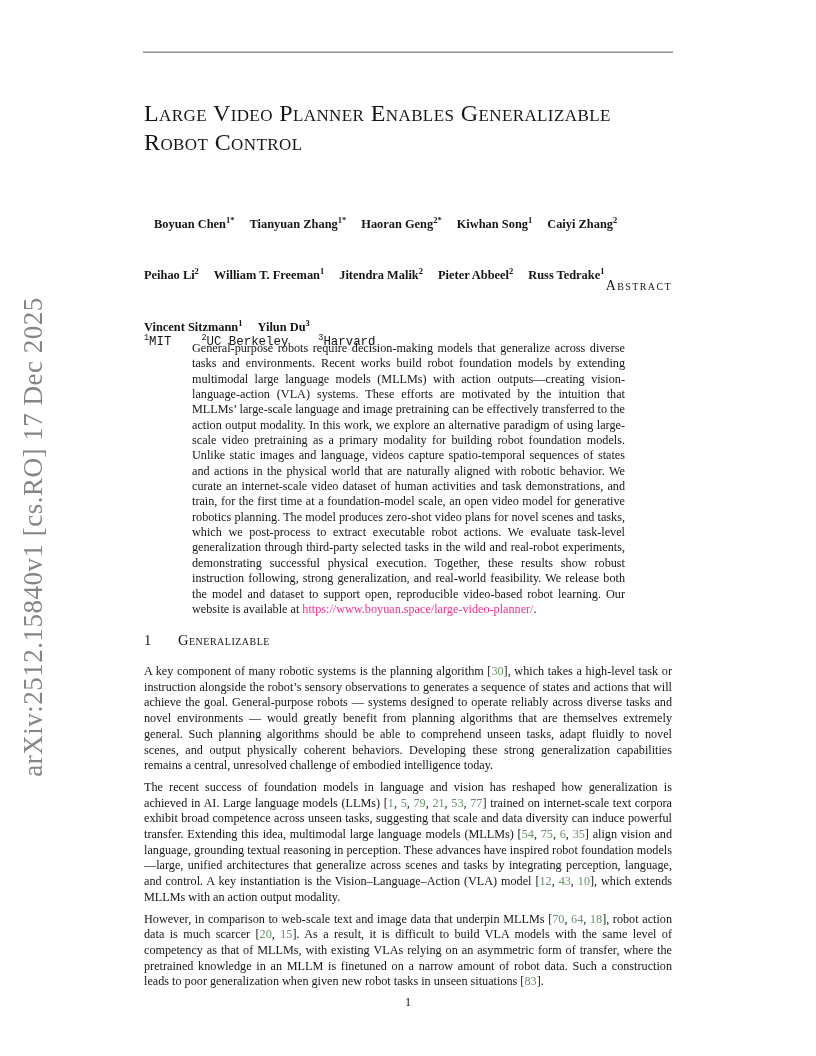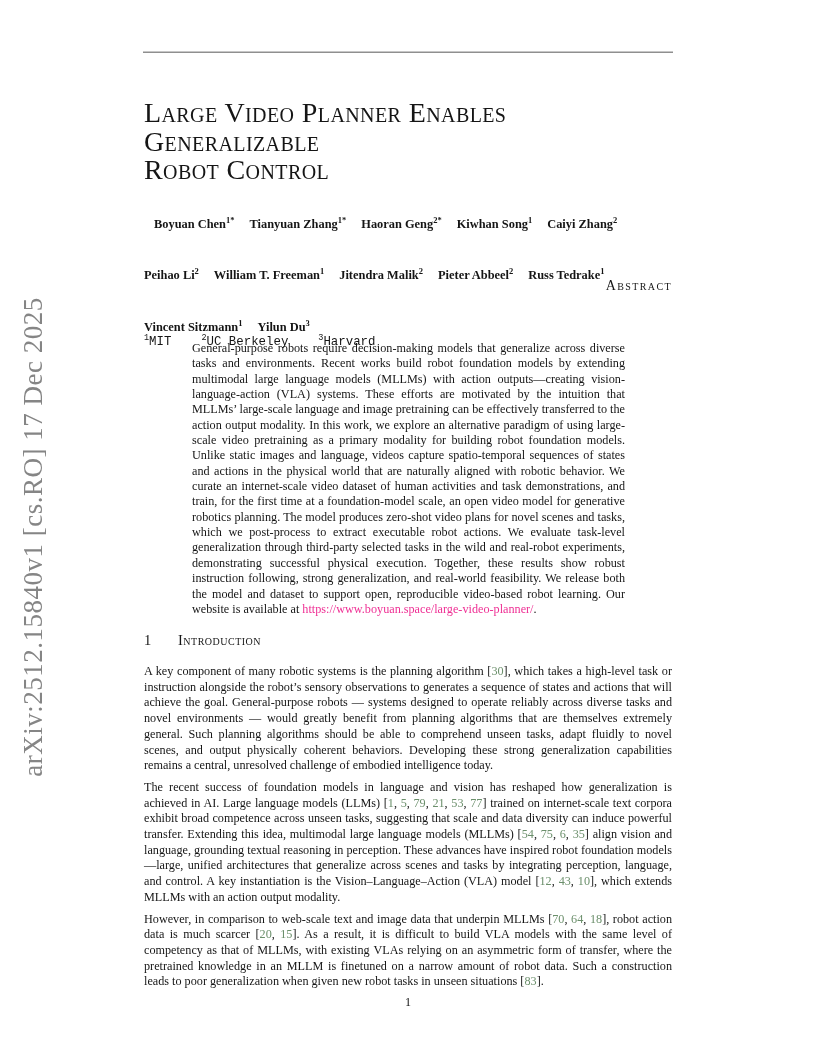--- a/index.html
+++ b/index.html
@@ -14,21 +14,21 @@
     position:absolute;left:33px;top:537px;
     transform:translate(-50%,-50%) rotate(-90deg);
     white-space:nowrap;font-size:27px;color:var(--watermark);letter-spacing:.5px;
   }
   .toprule{
     position:absolute;left:143px;top:51px;width:530px;height:1px;
     background:var(--rule);border-top:1.5px solid #c6c6c6;
   }
   .title{
     position:absolute;left:144px;top:99px;width:540px;
-    font-variant:small-caps;font-size:28px;line-height:28.5px;letter-spacing:.4px;
+    font-variant:small-caps;font-size:24px;line-height:28.5px;letter-spacing:.4px;
   }
   .authors{
     position:absolute;left:144px;top:181px;width:540px;
     font-size:12.4px;line-height:15.4px;font-weight:bold;
   }
   .author-row{white-space:nowrap;}
   .author-row.first{padding-left:10px;}
   .author{margin-right:15px;display:inline-block;margin-top:36px;}
   sup{font-size:8.5px;line-height:0;}
   .affils{font-weight:normal;font-family:Liberation Mono, monospace;}
@@ -72,21 +72,21 @@
       <div class="author-row"><span class="author">Vincent Sitzmann<sup>1</sup></span><span class="author">Yilun Du<sup>3</sup></span></div>
     </div>
   <div class="affils" id="affils"><span class="affil"><sup>1</sup>MIT</span><span class="affil"><sup>2</sup>UC Berkeley</span><span class="affil"><sup>3</sup>Harvard</span></div>
 </div>
 
 <div class="abs-head">Abstract</div>
 
 <div class="abs-body"><span>General-purpose robots require decision-making models that generalize across diverse tasks and environments. Recent works build robot foundation models by extending multimodal large language models (MLLMs) with action outputs—creating vision-language-action (VLA) systems. These efforts are motivated by the intuition that MLLMs’ large-scale language and image pretraining can be effectively transferred to the action output modality. In this work, we explore an alternative paradigm of using large-scale video pretraining as a primary modality for building robot foundation models. Unlike static images and language, videos capture spatio-temporal sequences of states and actions in the physical world that are naturally aligned with robotic behavior. We curate an internet-scale video dataset of human activities and task demonstrations, and train, for the first time at a foundation-model scale, an open video model for generative robotics planning. The model produces zero-shot video plans for novel scenes and tasks, which we post-process to extract executable robot actions. We evaluate task-level generalization through third-party selected tasks in the wild and real-robot experiments, demonstrating successful physical execution. Together, these results show robust instruction following, strong generalization, and real-world feasibility. We release both the model and dataset to support open, reproducible video-based robot learning. Our website is available at </span><span class="url">https://www.boyuan.space/large-video-planner/</span><span>.</span></div>
 
 <div class="sec-head">
-  <span class="sec-num">1</span><span class="sec-title">Introduction</span>
+  <span class="sec-num">1</span><span class="sec-title">Generalizable</span>
 </div>
 
 <div class="body-text">
   <p><span>A key component of many robotic systems is the planning algorithm [</span><span class="cite">30</span><span>], which takes a high-level task or instruction alongside the robot’s sensory observations to generates a sequence of states and actions that will achieve the goal. General-purpose robots — systems designed to operate reliably across diverse tasks and novel environments — would greatly benefit from planning algorithms that are themselves extremely general. Such planning algorithms should be able to comprehend unseen tasks, adapt fluidly to novel scenes, and output physically coherent behaviors. Developing these strong generalization capabilities remains a central, unresolved challenge of embodied intelligence today.</span></p>
   <p><span>The recent success of foundation models in language and vision has reshaped how generalization is achieved in AI. Large language models (LLMs) [</span><span class="cite">1</span><span>, </span><span class="cite">5</span><span>, </span><span class="cite">79</span><span>, </span><span class="cite">21</span><span>, </span><span class="cite">53</span><span>, </span><span class="cite">77</span><span>] trained on internet-scale text corpora exhibit broad competence across unseen tasks, suggesting that scale and data diversity can induce powerful transfer. Extending this idea, multimodal large language models (MLLMs) [</span><span class="cite">54</span><span>, </span><span class="cite">75</span><span>, </span><span class="cite">6</span><span>, </span><span class="cite">35</span><span>] align vision and language, grounding textual reasoning in perception. These advances have inspired robot foundation models—large, unified architectures that generalize across scenes and tasks by integrating perception, language, and control. A key instantiation is the Vision–Language–Action (VLA) model [</span><span class="cite">12</span><span>, </span><span class="cite">43</span><span>, </span><span class="cite">10</span><span>], which extends MLLMs with an action output modality.</span></p>
   <p><span>However, in comparison to web-scale text and image data that underpin MLLMs [</span><span class="cite">70</span><span>, </span><span class="cite">64</span><span>, </span><span class="cite">18</span><span>], robot action data is much scarcer [</span><span class="cite">20</span><span>, </span><span class="cite">15</span><span>]. As a result, it is difficult to build VLA models with the same level of competency as that of MLLMs, with existing VLAs relying on an asymmetric form of transfer, where the pretrained knowledge in an MLLM is finetuned on a narrow amount of robot data. Such a construction leads to poor generalization when given new robot tasks in unseen situations [</span><span class="cite">83</span><span>].</span></p>
 </div>
 
 <div class="page-num">1</div>
 

